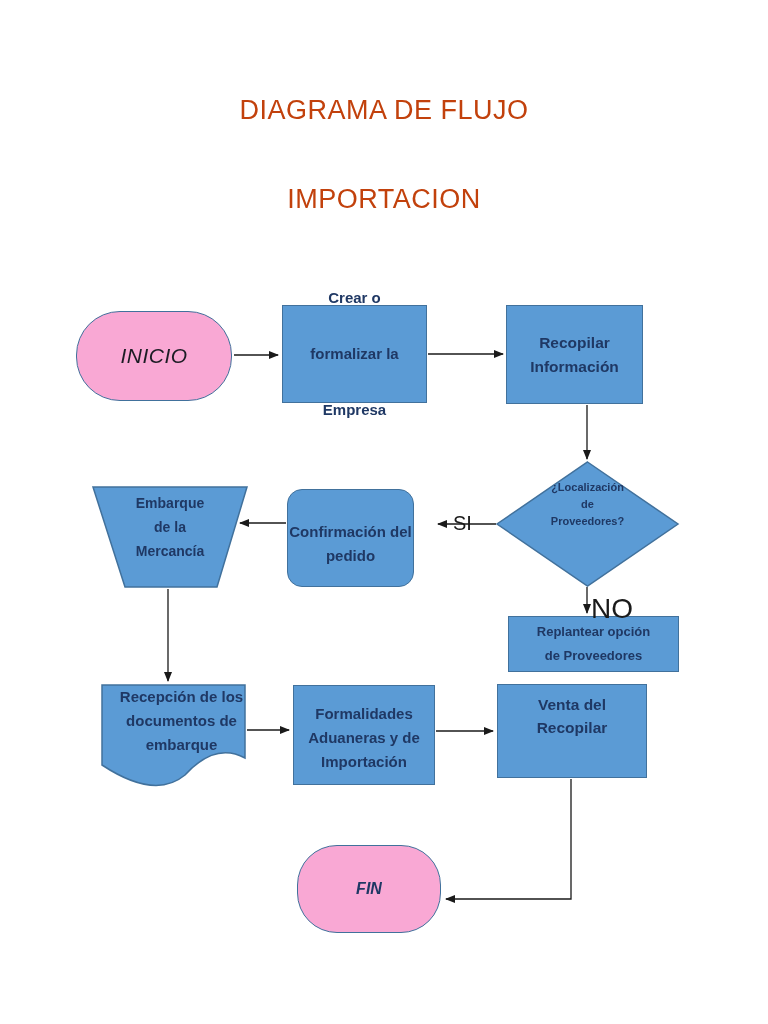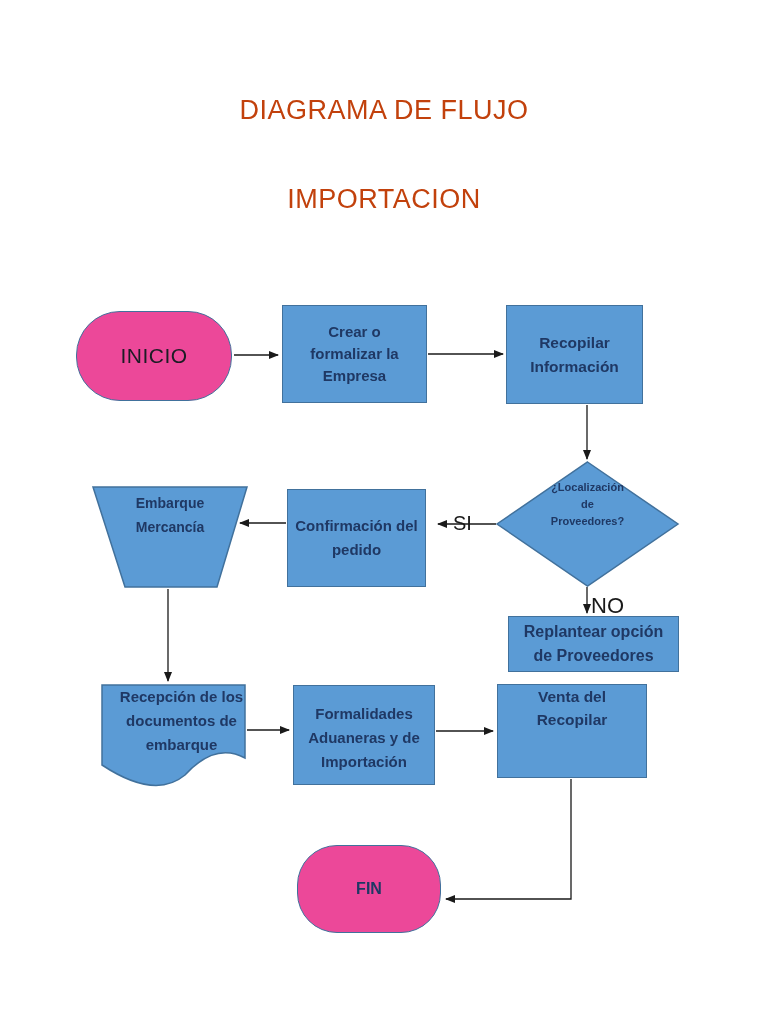--- a/index.html
+++ b/index.html
@@ -9,41 +9,41 @@
   .title-line{position:absolute;left:0;width:768px;text-align:center;color:#c2410c;
     font-size:27px;font-weight:400;letter-spacing:0.5px;}
   #title1{top:95px;}
   #title2{top:140px;margin-top:44px;}
 
   svg.connectors{position:absolute;left:0;top:0;width:768px;height:1024px;z-index:1;}
 
   .node{position:absolute;z-index:2;box-sizing:border-box;display:flex;flex-direction:column;
     align-items:center;justify-content:center;text-align:center;color:#1f3864;font-weight:700;}
   .proc{background:#5b9bd5;border:1.5px solid #41719c;}
-  .terminator{background:#ec4899;border:1.5px solid #41719c;}
+  .terminator{background:#f9a8d4;border:1.5px solid #41719c;font-style:italic;}
   .overlay{background:transparent;border:none;}
 
   .node div{width:100%;}
 
   #n-inicio{left:76px;top:311px;width:156px;height:90px;border-radius:44px;
     font-weight:400;font-size:21px;color:#1c1c24;letter-spacing:0.5px;}
-  #n-crear{left:282px;top:305px;width:145px;height:98px;font-size:15px;line-height:22px;}
+  #n-crear{left:282px;top:305px;width:145px;height:98px;font-size:15px;line-height:22px;gap:34px;}
   #n-recopilar{left:506px;top:305px;width:137px;height:99px;font-size:15.5px;line-height:24px;}
   #n-localizacion{left:497px;top:442px;width:181px;height:124px;font-size:11px;line-height:17px;}
-  #n-confirmacion{left:287px;top:489px;width:139px;height:98px;font-size:15px;line-height:24px;justify-content:flex-start;padding-top:24px;}
+  #n-confirmacion{left:287px;top:489px;width:127px;height:98px;font-size:15px;line-height:24px;justify-content:flex-start;padding-top:30px;border-radius:15px;}
   #n-embarque{left:93px;top:487px;width:154px;height:100px;font-size:14px;line-height:24px;justify-content:flex-start;padding-top:4px;}
-  #n-replantear{left:508px;top:616px;width:171px;height:56px;font-size:16px;line-height:24px;}
+  #n-replantear{left:508px;top:616px;width:171px;height:56px;font-size:13px;line-height:24px;}
   #n-recepcion{left:102px;top:685px;width:143px;height:100px;font-size:15px;line-height:24px;justify-content:flex-start;padding-top:0;margin-left:8px;}
   #n-formalidades{left:293px;top:685px;width:142px;height:100px;font-size:15px;line-height:24px;justify-content:flex-start;padding-top:16px;}
-  #n-venta{left:497px;top:684px;width:150px;height:94px;font-size:15.5px;line-height:23px;justify-content:flex-start;}
+  #n-venta{left:497px;top:684px;width:150px;height:94px;font-size:15.5px;line-height:23px;justify-content:flex-start;padding-top:8px;}
   #n-fin{left:297px;top:845px;width:144px;height:88px;border-radius:40px;font-size:16px;color:#1f3864;}
 
   .edge-label{position:absolute;z-index:3;color:#1a1a1a;font-weight:400;margin-top:20px;}
   #lbl-si{left:453px;top:492px;font-size:20px;}
-  #lbl-no{left:591px;top:573px;font-size:22px;}
+  #lbl-no{left:591px;top:573px;font-size:28px;}
 </style>
 </head>
 <body>
 
 <div class="page">
 
   <div class="title-line" id="title1">DIAGRAMA DE FLUJO</div>
   <div class="title-line" id="title2">IMPORTACION</div>
 
   <svg class="connectors" viewBox="0 0 768 1024" xmlns="http://www.w3.org/2000/svg">
@@ -90,20 +90,21 @@
     <div>Proveedores?</div>
   </div>
 
   <div class="node proc" id="n-confirmacion">
     <div>Confirmación del</div>
     <div>pedido</div>
   </div>
 
   <div class="node overlay" id="n-embarque">
     <div>Embarque</div>
+    <div>de la</div>
     <div>Mercancía</div>
   </div>
 
   <div class="node proc" id="n-replantear">
     <div>Replantear opción</div>
     <div>de Proveedores</div>
   </div>
 
   <div class="node overlay" id="n-recepcion">
     <div>Recepción de los</div>

